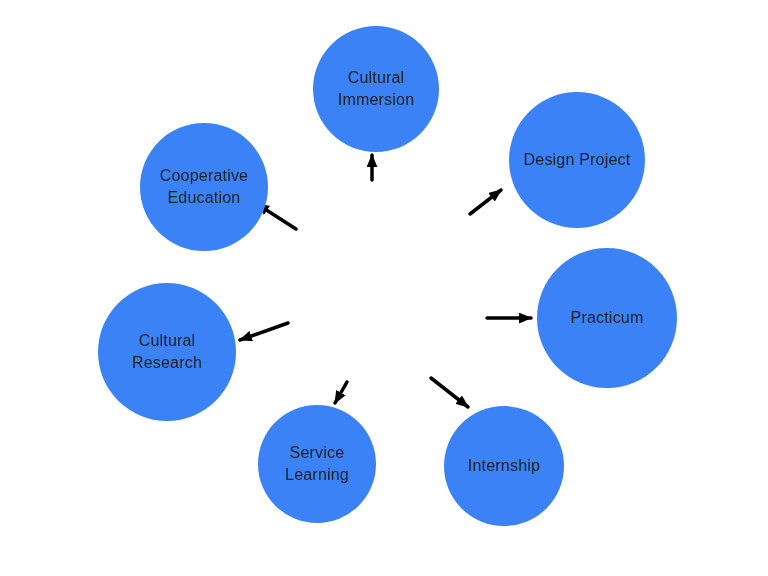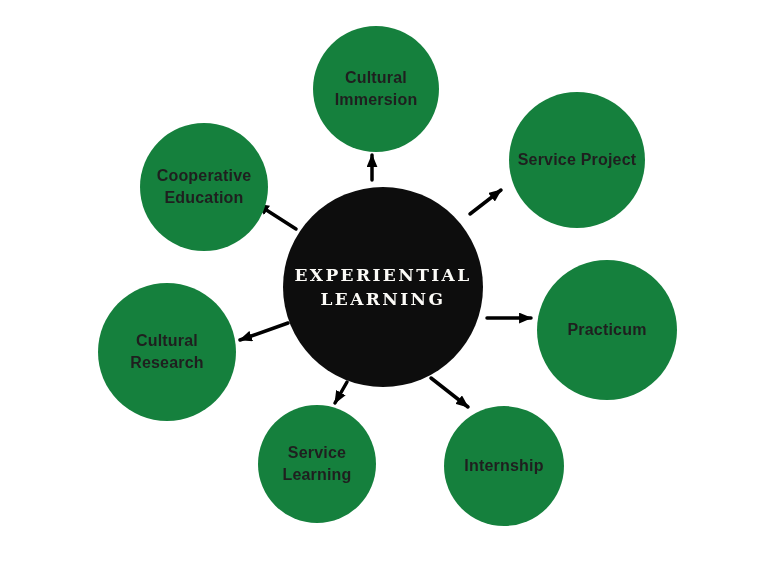--- a/index.html
+++ b/index.html
@@ -25,38 +25,38 @@
     justify-content: center;
     text-align: center;
   }
   .node .node-label {
     white-space: pre-line;
     font-size: 16px;
     line-height: 22px;
     color: #1f1f1f;
     letter-spacing: 0.2px;
   }
-  .gold { background: #15803d; font-weight: bold; }
+  .gold { background: #3b82f6; }
   .center {
     background: #0d0d0d;
     left: 283px; top: 187px; width: 200px; height: 200px;
   }
   .center .center-label {
     white-space: pre-line;
     font-family: "DejaVu Serif", serif;
     font-weight: 700;
     font-size: 17px;
     line-height: 24px;
     letter-spacing: 2.4px;
     color: #fcfbf7;
   }
   
   .n-cultural   { left: 313px; top:  26px; width: 126px; height: 126px; }
   .n-design     { left: 509px; top:  92px; width: 136px; height: 136px; }
-  .n-practicum  { left: 537px; top: 260px; width: 140px; height: 140px; text-align: right; }
+  .n-practicum  { left: 537px; top: 248px; width: 140px; height: 140px; text-align: right; }
   .n-internship { left: 444px; top: 406px; width: 120px; height: 120px; }
   .n-service    { left: 258px; top: 405px; width: 118px; height: 118px; }
   .n-undergrad  { left:  98px; top: 283px; width: 138px; height: 138px; }
   .n-coop       { left: 140px; top: 123px; width: 128px; height: 128px; }
 </style>
 </head>
 <body>
 
 <div class="canvas">
 
@@ -68,32 +68,28 @@
     </defs>
     <line x1="372" y1="180" x2="372" y2="155" stroke="#000" stroke-width="3.5" stroke-linecap="round" marker-end="url(#ah)"></line>
     <line x1="470" y1="214" x2="501" y2="190" stroke="#000" stroke-width="3.5" stroke-linecap="round" marker-end="url(#ah)"></line>
     <line x1="487" y1="318" x2="531" y2="318" stroke="#000" stroke-width="3.5" stroke-linecap="round" marker-end="url(#ah)"></line>
     <line x1="431" y1="378" x2="468" y2="407" stroke="#000" stroke-width="3.5" stroke-linecap="round" marker-end="url(#ah)"></line>
     <line x1="347" y1="382" x2="335" y2="403" stroke="#000" stroke-width="3.5" stroke-linecap="round" marker-end="url(#ah)"></line>
     <line x1="288" y1="323" x2="240" y2="340" stroke="#000" stroke-width="3.5" stroke-linecap="round" marker-end="url(#ah)"></line>
     <line x1="296" y1="229" x2="257" y2="204" stroke="#000" stroke-width="3.5" stroke-linecap="round" marker-end="url(#ah)"></line>
   </svg>
 
-  <div class="node center">
-    <span class="center-label">EXPERIENTIAL
-LEARNING</span>
-  </div>
 
   <div class="node gold n-cultural">
     <span class="node-label">Cultural
 Immersion</span>
   </div>
 
   <div class="node gold n-design">
-    <span class="node-label">Service Project</span>
+    <span class="node-label">Design Project</span>
   </div>
 
   <div class="node gold n-practicum">
     <span class="node-label">Practicum</span>
   </div>
 
   <div class="node gold n-internship">
     <span class="node-label">Internship</span>
   </div>
 

